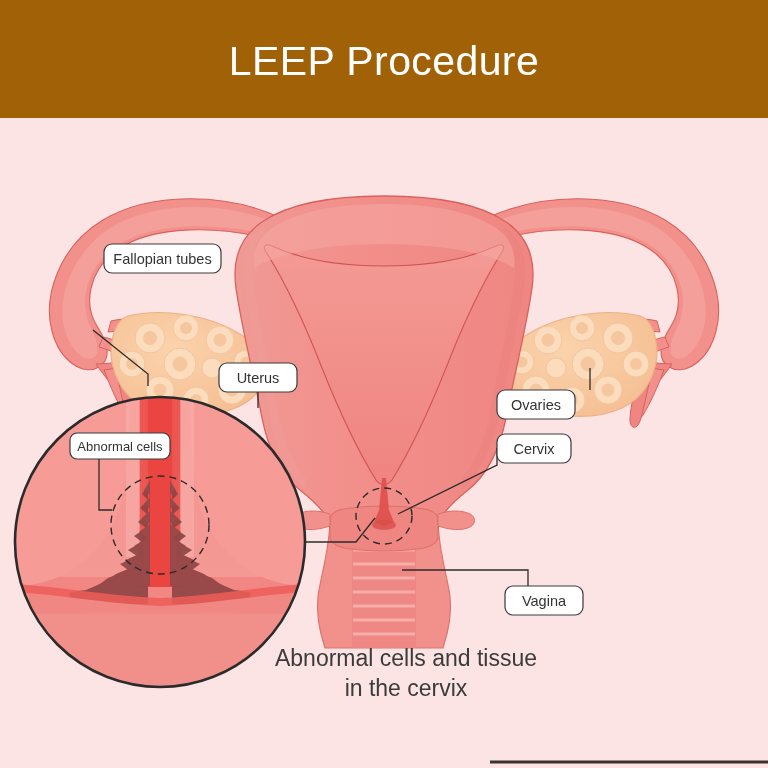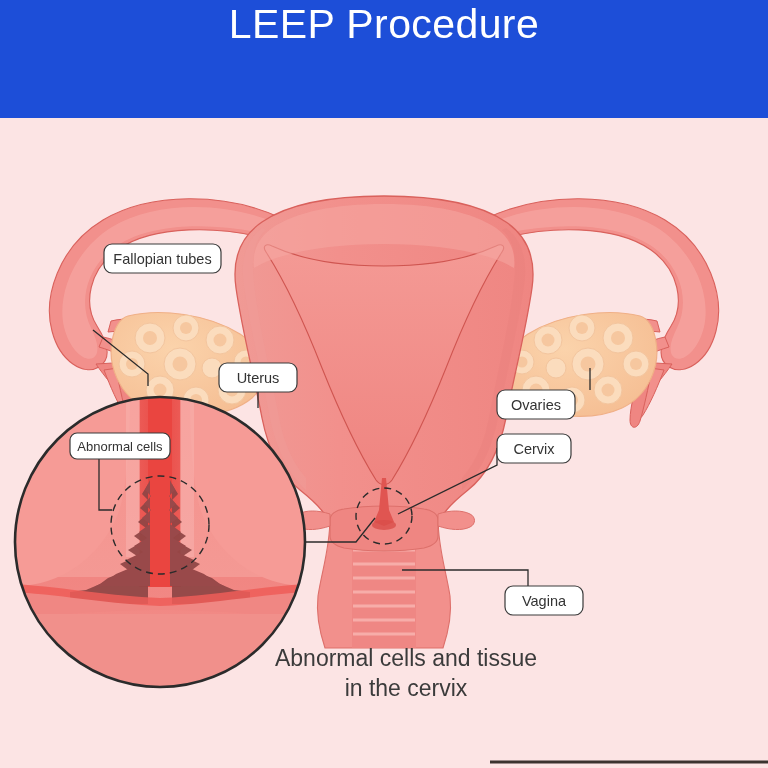--- a/index.html
+++ b/index.html
@@ -18,22 +18,23 @@
     width: 768px;
     height: 768px;
     background: #fce4e4;
   }
   #header-band {
     position: absolute;
     left: 0;
     top: 0;
     width: 768px;
     height: 118px;
-    background: #1d4ed8;
+    background: #a16207;
     display: flex;
+    align-items: center;
     justify-content: center;
   }
   #header-title {
     color: #ffffff;
     font-size: 41px;
     font-weight: 400;
     letter-spacing: 0.4px;
     font-family: "Liberation Sans", sans-serif;
     line-height: 1;
     margin-top: 4px;

